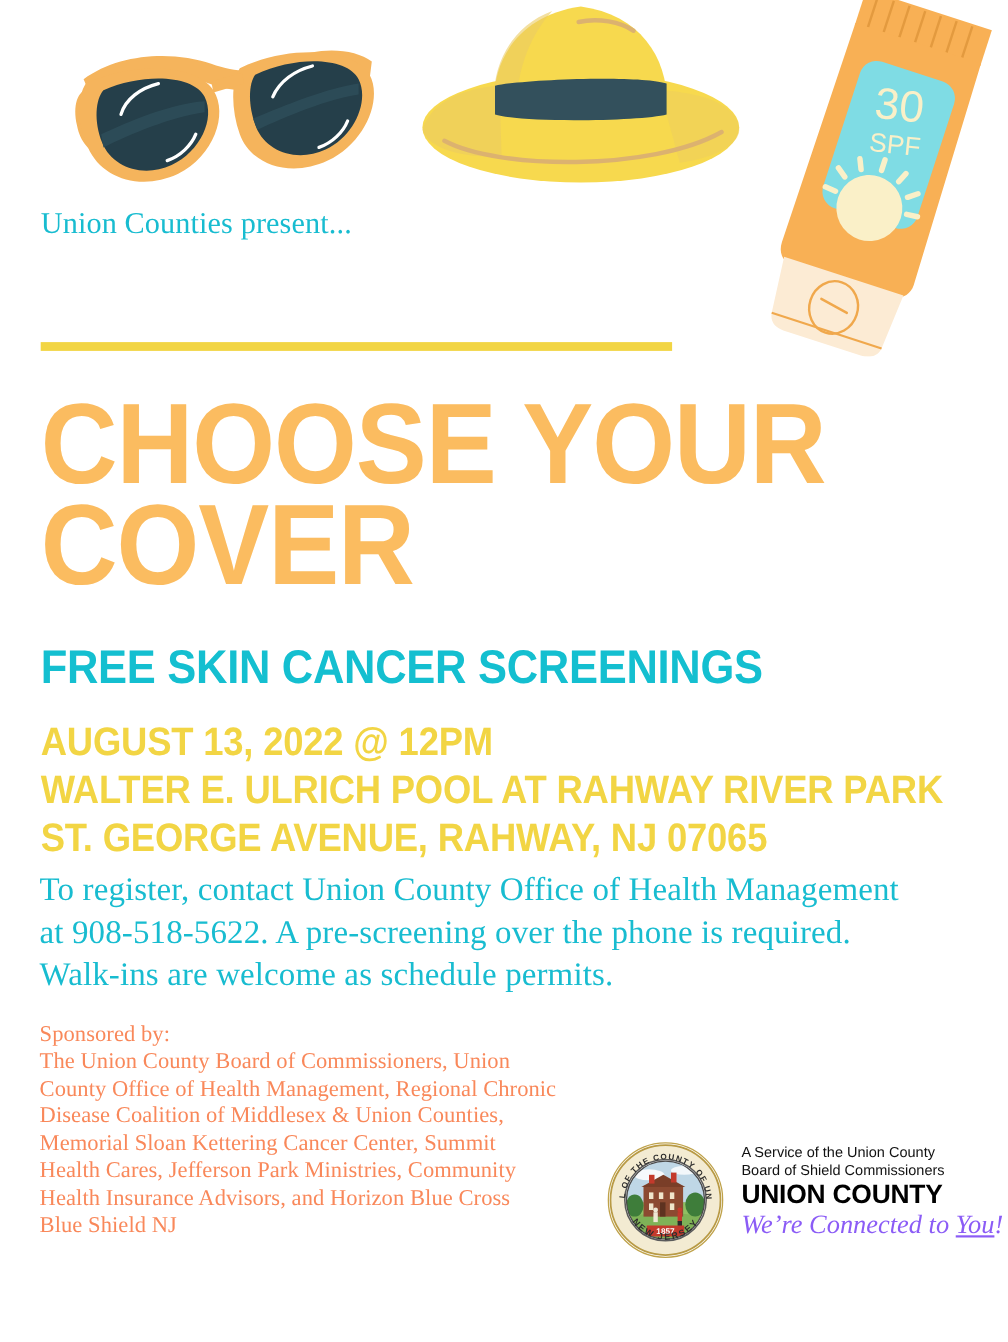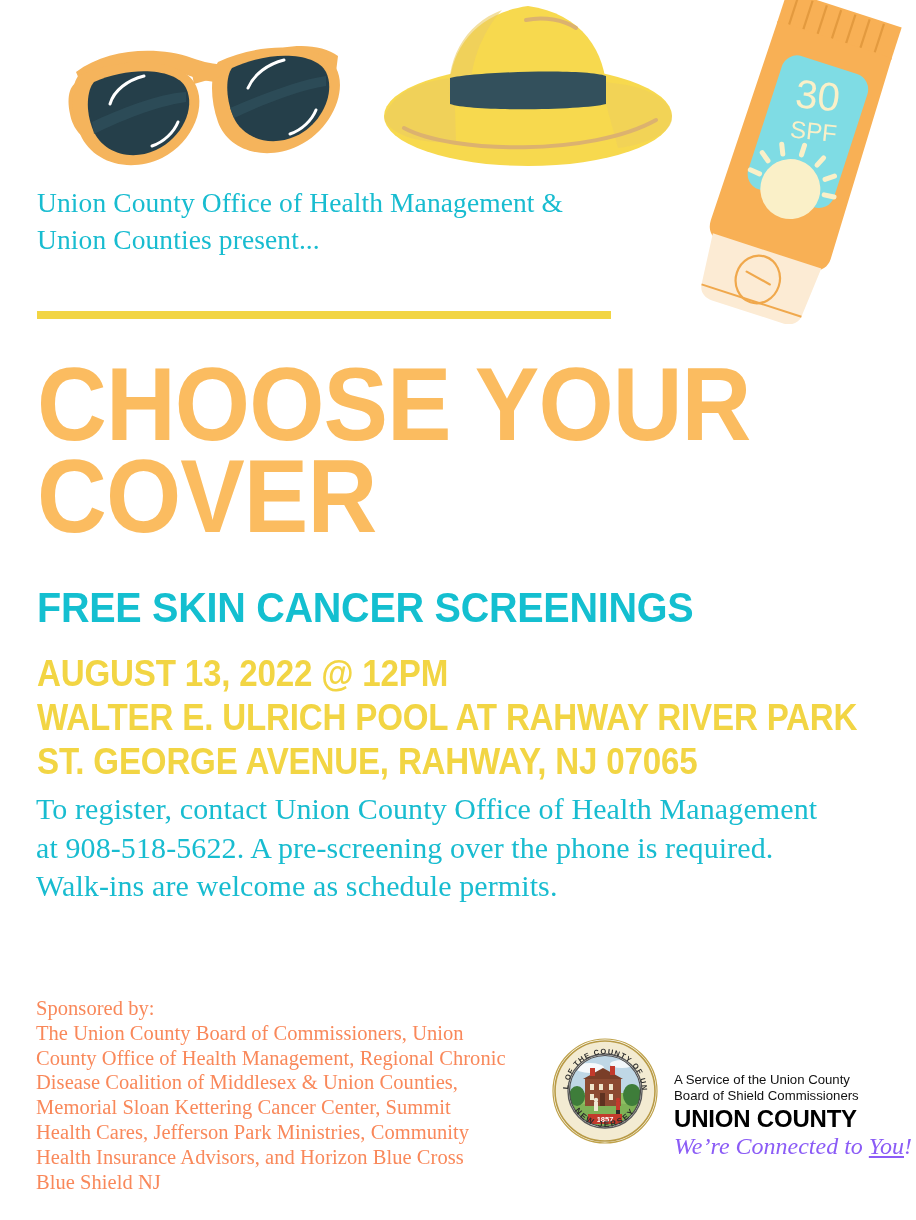--- a/index.html
+++ b/index.html
@@ -113,21 +113,21 @@
     font-family: "Liberation Serif", serif;
     font-size: 30px;
     line-height: 38.5px;
     letter-spacing: 0.1px;
   }
 
   
   .sponsors {
     position: absolute;
     left: 36px;
-    top: 996px;
+    top: 928px;
     width: 470px;
     color: #F9885A;
     font-family: "Liberation Serif", serif;
     font-size: 20.5px;
     line-height: 24.8px;
     letter-spacing: 0.05px;
   }
   .sponsors .sp-head { display: block; }
   .sponsors .sp-body { display: block; }
 
@@ -148,21 +148,20 @@
     position: absolute;
     left: 122px;
     top: 2px;
     width: 226px;
   }
   .logo-service {
     color: #111111;
     font-family: "Liberation Sans", sans-serif;
     font-size: 13.2px;
     line-height: 16.4px;
-    margin-top: 32px;
   }
   .logo-service span { display: block; white-space: nowrap; }
   .logo-name {
     color: #000000;
     font-family: "Liberation Sans", sans-serif;
     font-weight: bold;
     font-size: 24px;
     letter-spacing: -0.2px;
     line-height: 27px;
     white-space: nowrap;
@@ -268,21 +267,20 @@
           <path d="M62 262 L176 262 L172 314 C171 322 164 326 156 326 L82 326 C74 326 68 322 67 314 Z" fill="#FCEBD4"></path>
           <ellipse cx="119" cy="292" rx="22" ry="24" fill="none" stroke="#F0A84C" stroke-width="2.2"></ellipse>
           <line x1="106" y1="288" x2="132" y2="293" stroke="#F0A84C" stroke-width="2.2" stroke-linecap="round"></line>
           <path d="M67 314 L172 314" stroke="#F0A84C" stroke-width="2" fill="none"></path>
         </g>
       </svg>
     </div>
   </div>
 
   <div class="presenter">
-    <div>Union County Office of Health Management &amp;</div>
     <div>Union Counties present...</div>
   </div>
 
   <div class="rule"></div>
 
   <div class="headline">
     <span class="hl-line">CHOOSE YOUR</span>
     <span class="hl-line">COVER</span>
   </div>
 

